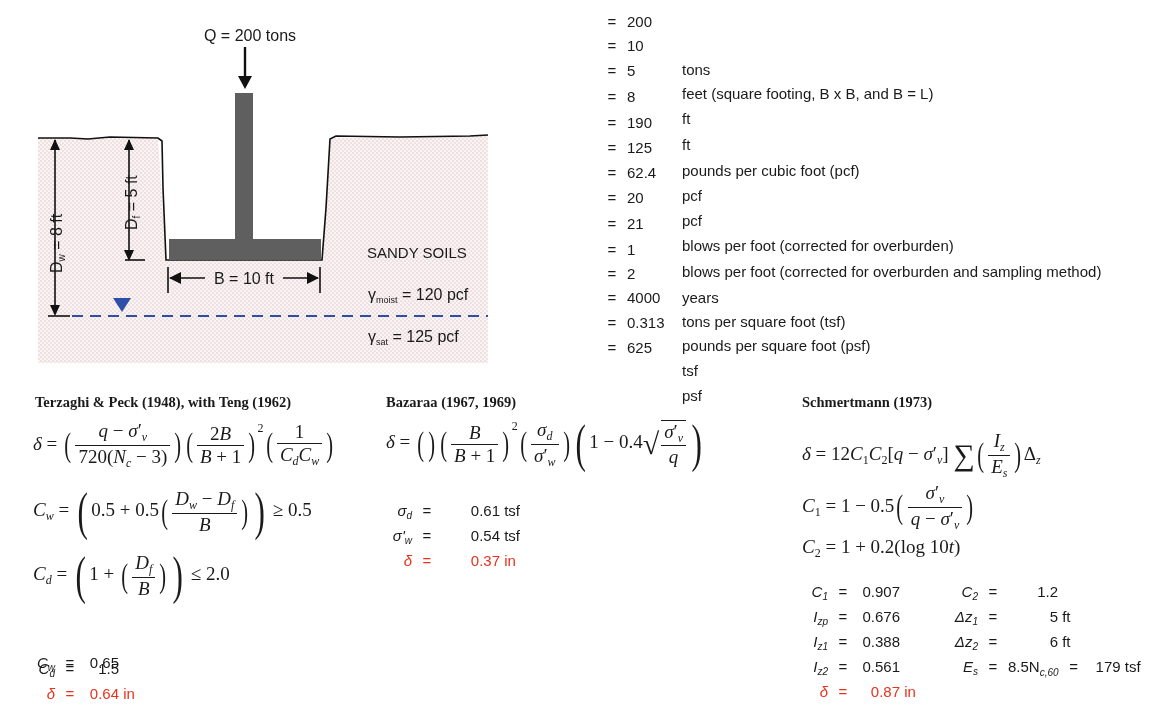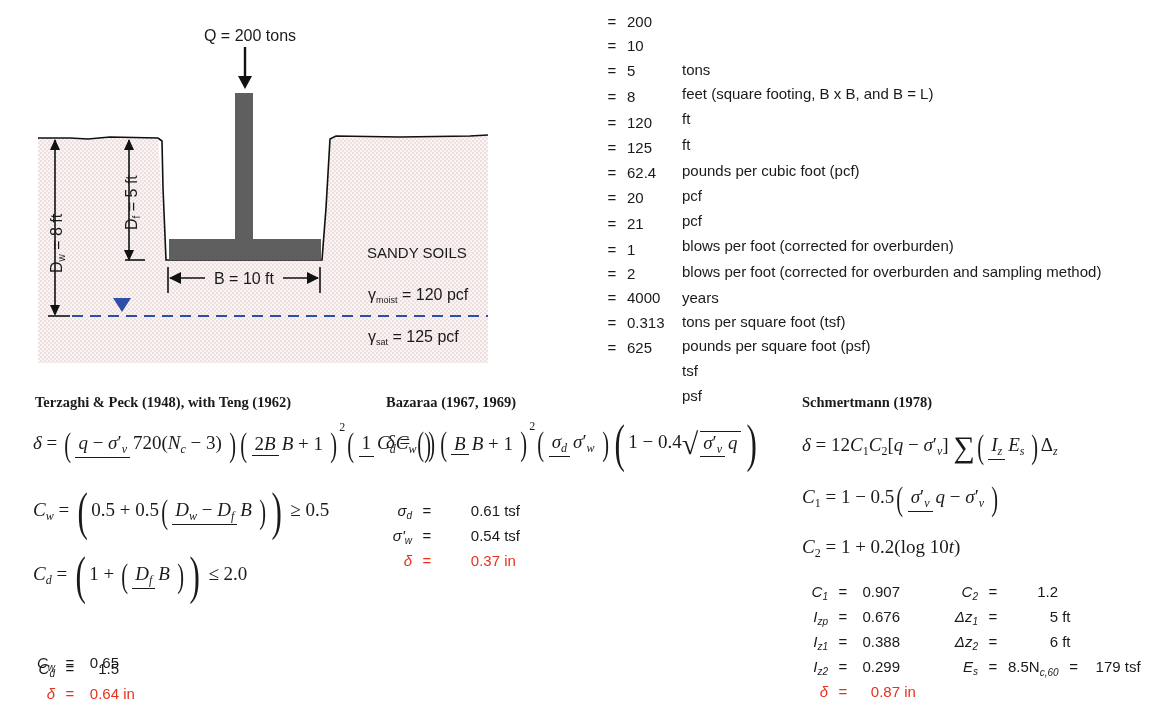--- a/index.html
+++ b/index.html
@@ -12,21 +12,21 @@
   
   #params { left:540px; top:10px; width:610px; }
   .prow { position:absolute; height:24px; font-size:15px; line-height:24px; }
   .peq { position:absolute; left:65px; width:14px; text-align:center; }
   .pval { position:absolute; left:87px; }
   .punit { position:absolute; left:142px; white-space:nowrap;margin-top:48px; }
   
   .mtitle { font-weight:bold; font-size:14.5px; white-space:nowrap;font-family:Liberation Serif, serif; }
   .math { font-family:"Liberation Serif", serif; font-size:19px; white-space:nowrap; }
   .math i { font-style:italic; }
-  .frac { display:inline-flex; flex-direction:row; vertical-align:middle; text-align:center; margin:0 2px; }
+  .frac { display:inline-flex; flex-direction:column; vertical-align:middle; text-align:center; margin:0 2px; }
   .frac .num { border-bottom:1px solid #1a1a1a; padding:0 3px; line-height:1.15; }
   .frac .den { padding:0 3px; line-height:1.15; }
   .paren { font-size:34px; font-weight:lighter; vertical-align:middle; transform:scaleX(0.6); display:inline-block; line-height:1; }
   .bigparen { font-size:52px; }
   .sup { font-size:12px; vertical-align:18px; }
   .sub { font-size:12px; vertical-align:-4px; }
   .res { position:absolute; font-size:15px; line-height:25px; white-space:nowrap; }
   .res .s { display:inline-block; text-align:right; font-style:italic; }
   .res .s sub { font-size:10px; vertical-align:-3px; }
   .res .e { display:inline-block; width:30px; text-align:center; }
@@ -111,21 +111,21 @@
   </div>
   <div class="prow" style="top:75px">
 
     <span class="peq">=</span>
       <span class="pval">8</span>
     <span class="punit">ft</span>
   </div>
   <div class="prow" style="top:101px">
 
     <span class="peq">=</span>
-      <span class="pval">120</span>
+      <span class="pval">190</span>
     <span class="punit">pounds per cubic foot (pcf)</span>
   </div>
   <div class="prow" style="top:126px">
 
     <span class="peq">=</span>
       <span class="pval">125</span>
     <span class="punit">pcf</span>
   </div>
   <div class="prow" style="top:151px">
 
@@ -232,21 +232,21 @@
 <div class="res" style="left:386px;top:498px">
   <span class="s" style="width:26px"><span>σ</span><sub>d</sub></span><span class="e">=</span><span class="v" style="width:58px">0.61</span> <span>tsf</span>
 </div>
 <div class="res" style="left:386px;top:523px">
   <span class="s" style="width:26px"><span>σ'</span><sub>w</sub></span><span class="e">=</span><span class="v" style="width:58px">0.54</span> <span>tsf</span>
 </div>
 <div class="res red" style="left:386px;top:548px">
   <span class="s" style="width:26px">δ</span><span class="e">=</span><span class="v" style="width:58px">0.37</span> <span>in</span>
 </div>
 
-<div class="abs mtitle" style="left:802px;top:394px">Schmertmann (1978)</div>
+<div class="abs mtitle" style="left:802px;top:394px">Schmertmann (1973)</div>
 
 <div class="abs math" style="left:802px;top:430px">
   <i>δ</i> = 12<i>C</i><span class="sub">1</span><i>C</i><span class="sub">2</span>[<i>q</i> − <i>σ</i>′<span class="sub"><i>v</i></span>] <span style="font-size:30px;vertical-align:middle">∑</span><span class="paren">(</span><span class="frac">
       <span class="num"><i>I</i><span class="sub"><i>z</i></span></span>
       <span class="den"><i>E</i><span class="sub"><i>s</i></span></span>
     </span><span class="paren">)</span>Δ<span class="sub"><i>z</i></span>
 </div>
 
 <div class="abs math" style="left:802px;top:482px">
   <i>C</i><span class="sub">1</span> = 1 − 0.5<span class="paren">(</span><span class="frac">
@@ -262,21 +262,21 @@
 <div class="res" style="left:806px;top:579px">
   <span class="s" style="width:22px"><span>C</span><sub>1</sub></span><span class="e">=</span><span class="v" style="width:42px">0.907</span>
 </div>
 <div class="res" style="left:806px;top:604px">
   <span class="s" style="width:22px"><span>I</span><sub>zp</sub></span><span class="e">=</span><span class="v" style="width:42px">0.676</span>
 </div>
 <div class="res" style="left:806px;top:629px">
   <span class="s" style="width:22px"><span>I</span><sub>z1</sub></span><span class="e">=</span><span class="v" style="width:42px">0.388</span>
 </div>
 <div class="res" style="left:806px;top:654px">
-  <span class="s" style="width:22px"><span>I</span><sub>z2</sub></span><span class="e">=</span><span class="v" style="width:42px">0.299</span>
+  <span class="s" style="width:22px"><span>I</span><sub>z2</sub></span><span class="e">=</span><span class="v" style="width:42px">0.561</span>
 </div>
 <div class="res red" style="left:806px;top:679px">
   <span class="s" style="width:22px">δ</span><span class="e">=</span><span class="v" style="width:42px">0.87</span> <span>in</span>
 </div>
 
 <div class="res" style="left:948px;top:579px">
   <span class="s" style="width:30px"><span>C</span><sub>2</sub></span><span class="e">=</span><span class="v" style="width:50px">1.2</span>
 </div>
 <div class="res" style="left:948px;top:604px">
   <span class="s" style="width:30px"><span>Δz</span><sub>1</sub></span><span class="e">=</span><span class="v" style="width:50px">5</span> <span>ft</span>

